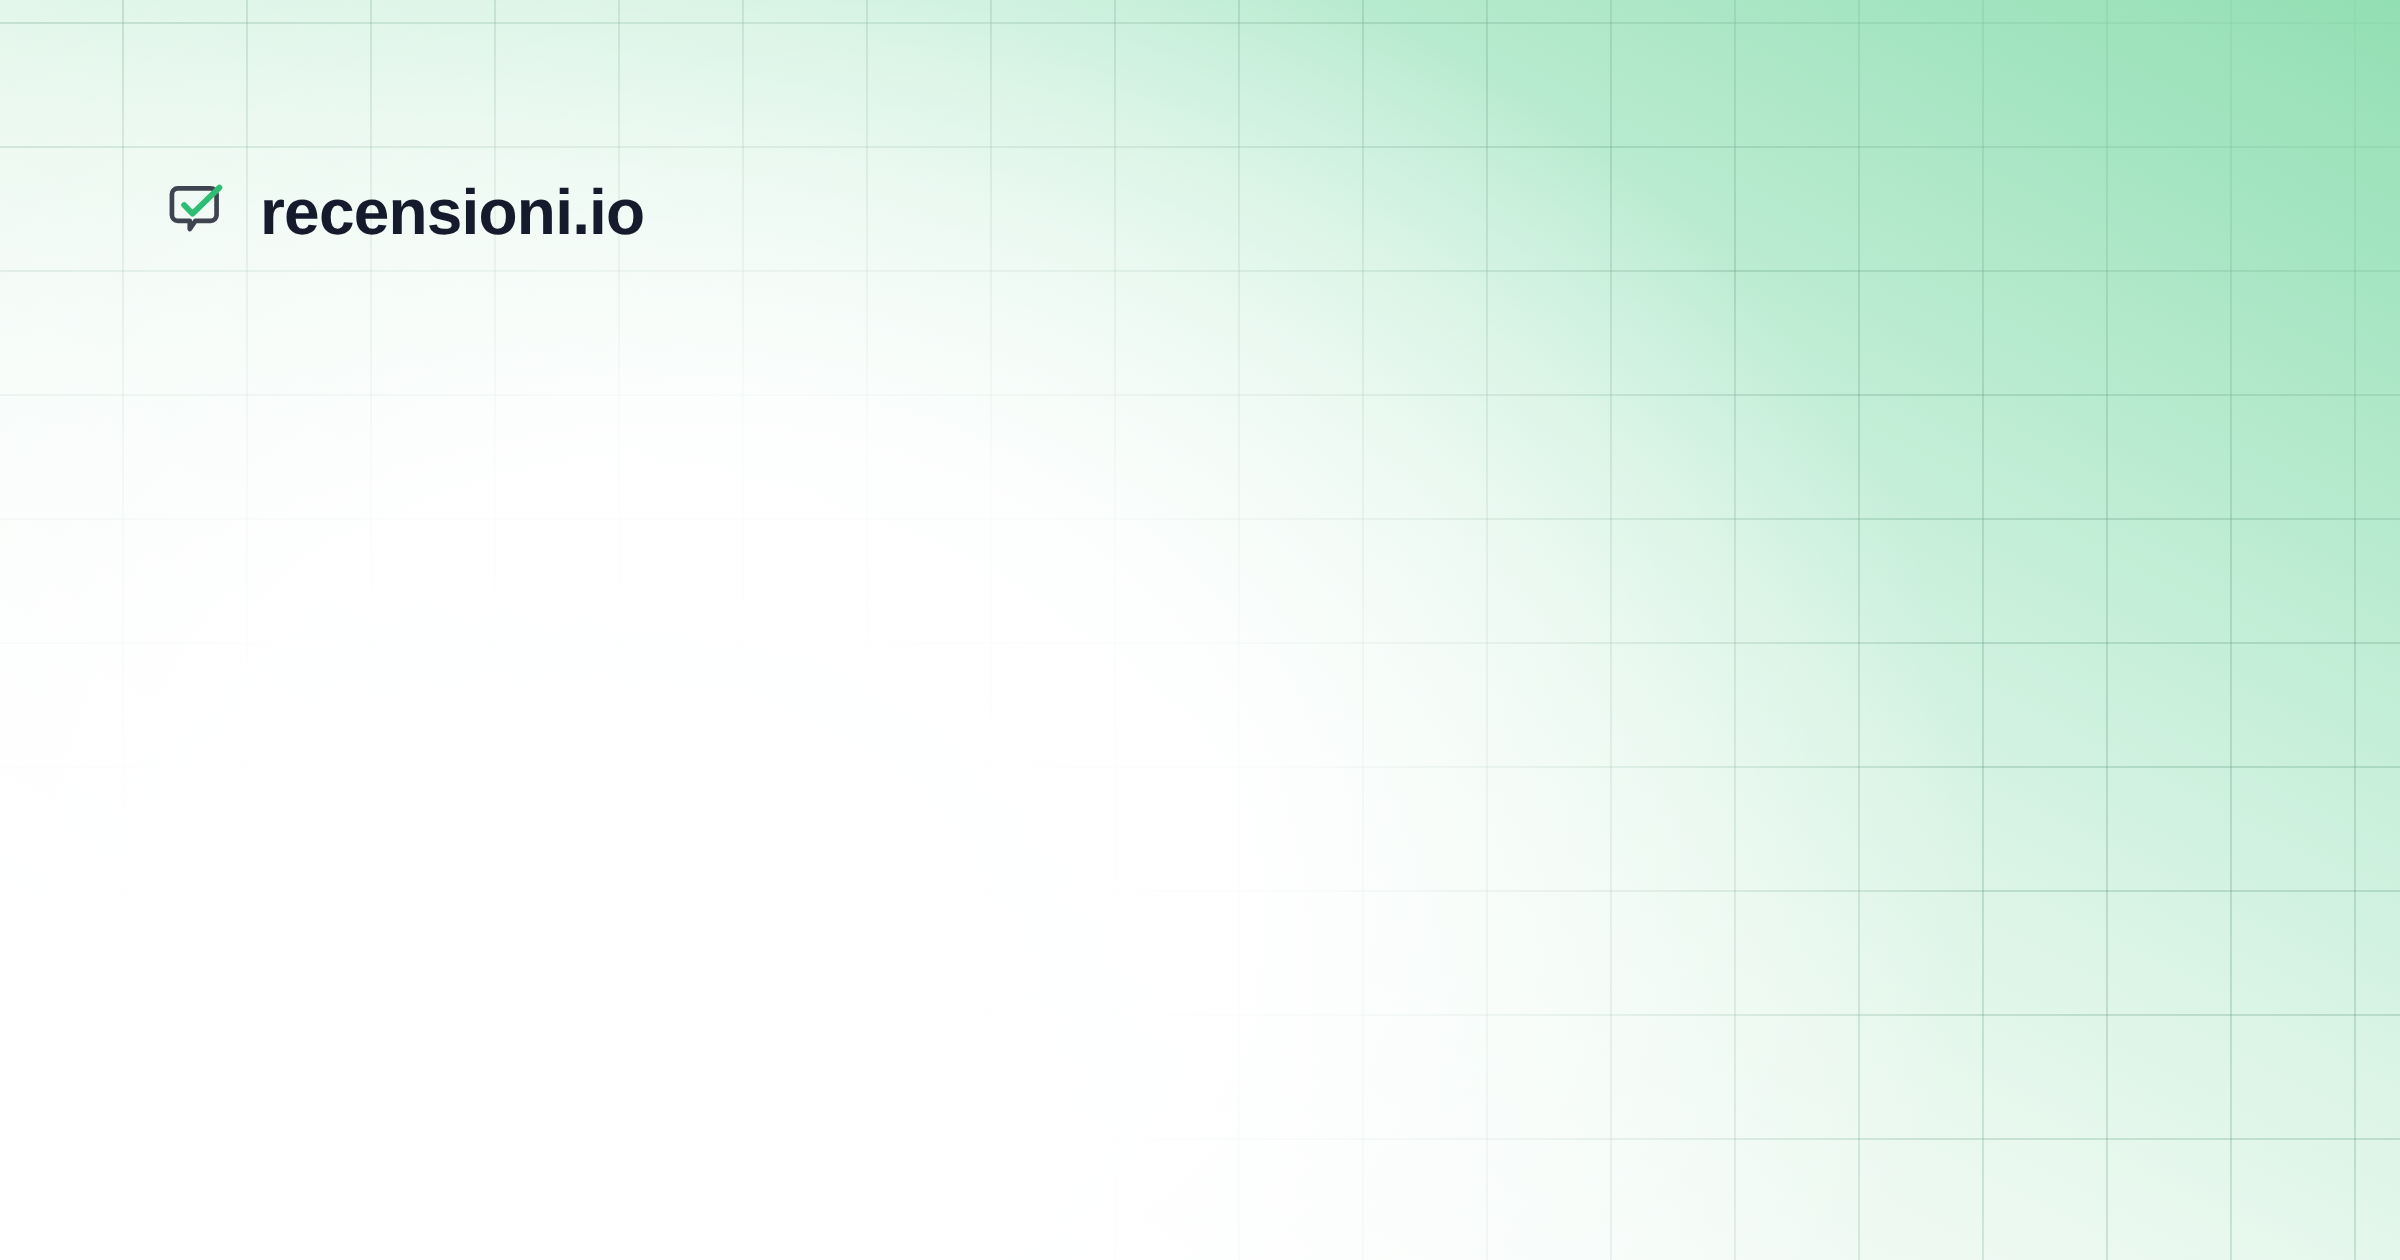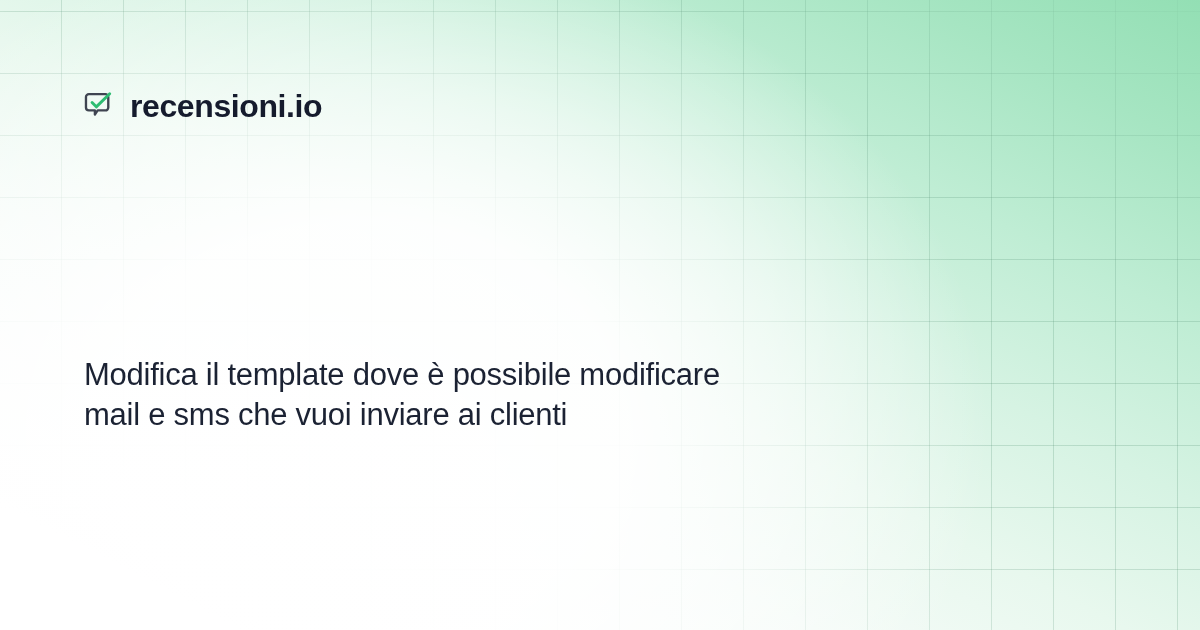--- a/index.html
+++ b/index.html
@@ -172,20 +172,16 @@
 
           <path d="M5.2 3.4 h17.6 a3.1 3.1 0 0 1 3.1 3.1 v11.1 a3.1 3.1 0 0 1 -3.1 3.1 h-8.2 l-3.0 4.4 v-4.4 h-6.4 a3.1 3.1 0 0 1 -3.1 -3.1 v-11.1 a3.1 3.1 0 0 1 3.1 -3.1 z" fill="none" stroke="#3f4451" stroke-width="2.5" stroke-linejoin="round"></path>
 
           <path d="M8.6 12.3 l4.5 4.6 L27.4 3.0" fill="none" stroke="#2ebd72" stroke-width="3.1" stroke-linecap="round" stroke-linejoin="round"></path>
         </svg>
       </span>
       <span class="brand-name">recensioni.io</span>
     </div>
 
     <div class="headline-block">
-      <p class="subheadline">
-        <span class="sub-line">Modifica il template dove è possibile modificare</span>
-        <span class="sub-line">mail e sms che vuoi inviare ai clienti</span>
-      </p>
     </div>
 
   </div>
 </div>
 
 </body></html>

